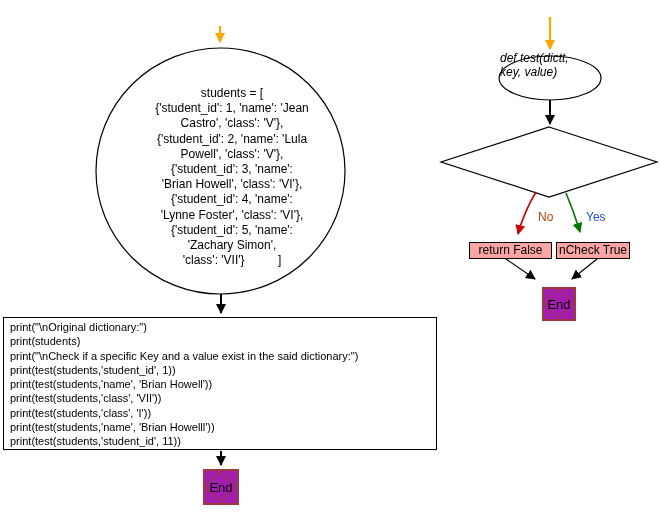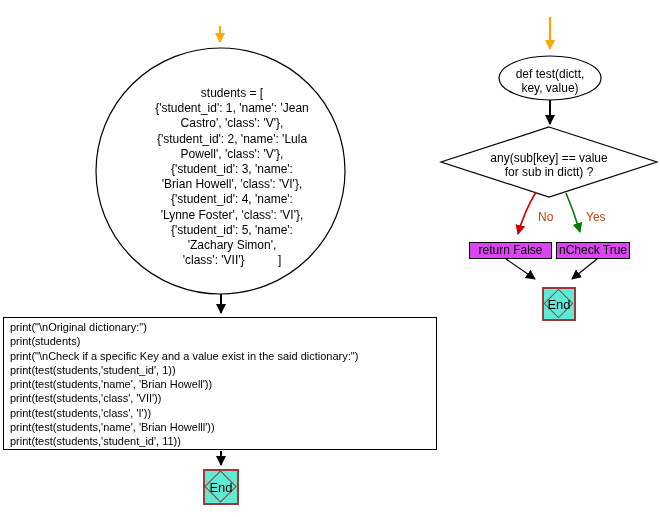--- a/index.html
+++ b/index.html
@@ -4,45 +4,45 @@
 <style>
   html,body { margin:0; padding:0; background:#ffffff; }
   .canvas {
     position:relative; width:660px; height:517px; background:#ffffff;
     font-family:"Liberation Sans", sans-serif; color:#000; overflow:hidden;
   }
   svg.layer { position:absolute; left:0; top:0; }
 
   .node-text { position:absolute; white-space:pre; font-size:12px; color:#000; }
   .circle-text { left:82px; top:86px; width:300px; text-align:center; line-height:15.2px; }
-  .def-text    { left:500px; top:68px; width:100px; text-align:center; line-height:13.5px; }
+  .def-text    { left:500px; top:52px; width:100px; line-height:13.5px;font-style:italic; }
   .cond-text   { left:449px; top:151px; width:200px; text-align:center; line-height:14px; }
 
   .print-box {
     position:absolute; left:3px; top:317px; width:434px; height:133px;
     border:1px solid #000; box-sizing:border-box;
   }
   .print-text {
     position:absolute; left:6px; top:2px; white-space:pre;
     font-size:11px; line-height:14.3px;
   }
 
   .ret-box {
     position:absolute; top:242px; height:17px; border:1px solid #000;
     box-sizing:border-box; font-size:12px; text-align:center; line-height:14px;
-    background:#d946ef;
+    background:#fca5a5;
   }
   .ret-false { left:469px; width:83px; }
   .ret-true  { left:556px; width:74px; }
 
   .branch-label { position:absolute; font-size:12px; white-space:pre; }
   .no-label  { left:538px; top:210px; color:#c2410c; }
-  .yes-label { left:586px; top:210px; color:#c2410c; }
+  .yes-label { left:586px; top:210px; color:#1d4ed8; }
 
-  .end-box { position:absolute; border:2px solid #9E3A3A; box-sizing:border-box; background:#5eead4; }
+  .end-box { position:absolute; border:2px solid #9E3A3A; box-sizing:border-box; background:#a21caf; }
   .end-left  { left:203px; top:469px; width:36px; height:36px; }
   .end-right { left:542px; top:287px; width:34px; height:34px; }
   .end-diamond { position:absolute; border:1px solid #9E3A3A; transform:rotate(45deg); box-sizing:border-box; }
   .end-left  .end-diamond { left:4px; top:4px; width:23px; height:23px; }
   .end-right .end-diamond { left:4px; top:4px; width:21px; height:21px; }
   .end-label {
     position:absolute; left:0; top:0; right:0; bottom:0;
     display:flex; align-items:center; justify-content:center; font-size:13px; color:#000;
   }
 </style>
@@ -108,22 +108,20 @@
   </div>
 
   <div class="end-box end-left">
     <div class="end-diamond"></div>
     <div class="end-label">End</div>
   </div>
 
   <div class="node-text def-text">def test(dictt,
 key, value)</div>
 
-  <div class="node-text cond-text">any(sub[key] == value
-for sub in dictt) ?</div>
 
   <div class="branch-label no-label">No</div>
 
   <div class="branch-label yes-label">Yes</div>
 
   <div class="ret-box ret-false">return False</div>
 
   <div class="ret-box ret-true">nCheck True</div>
 
   <div class="end-box end-right">

